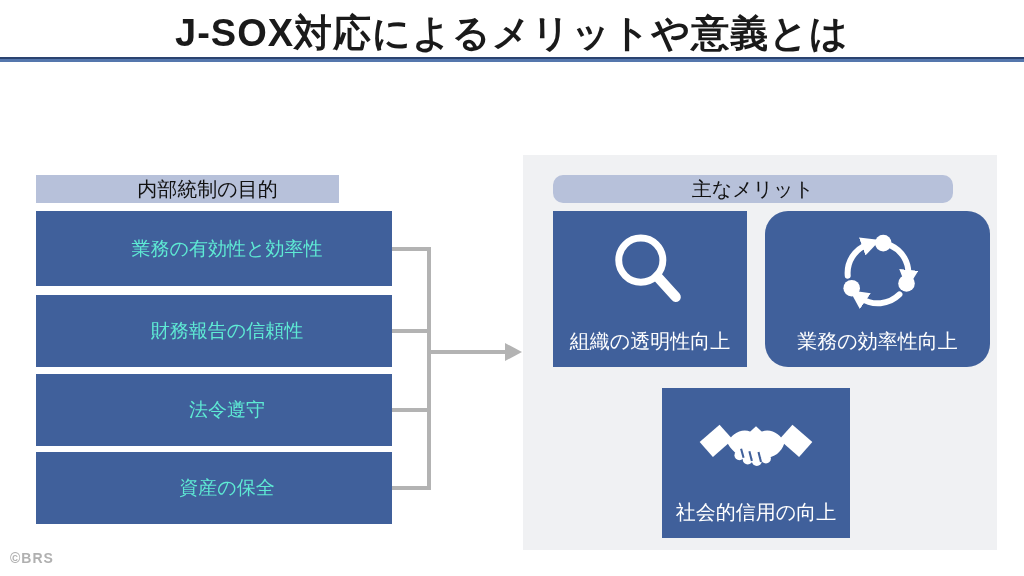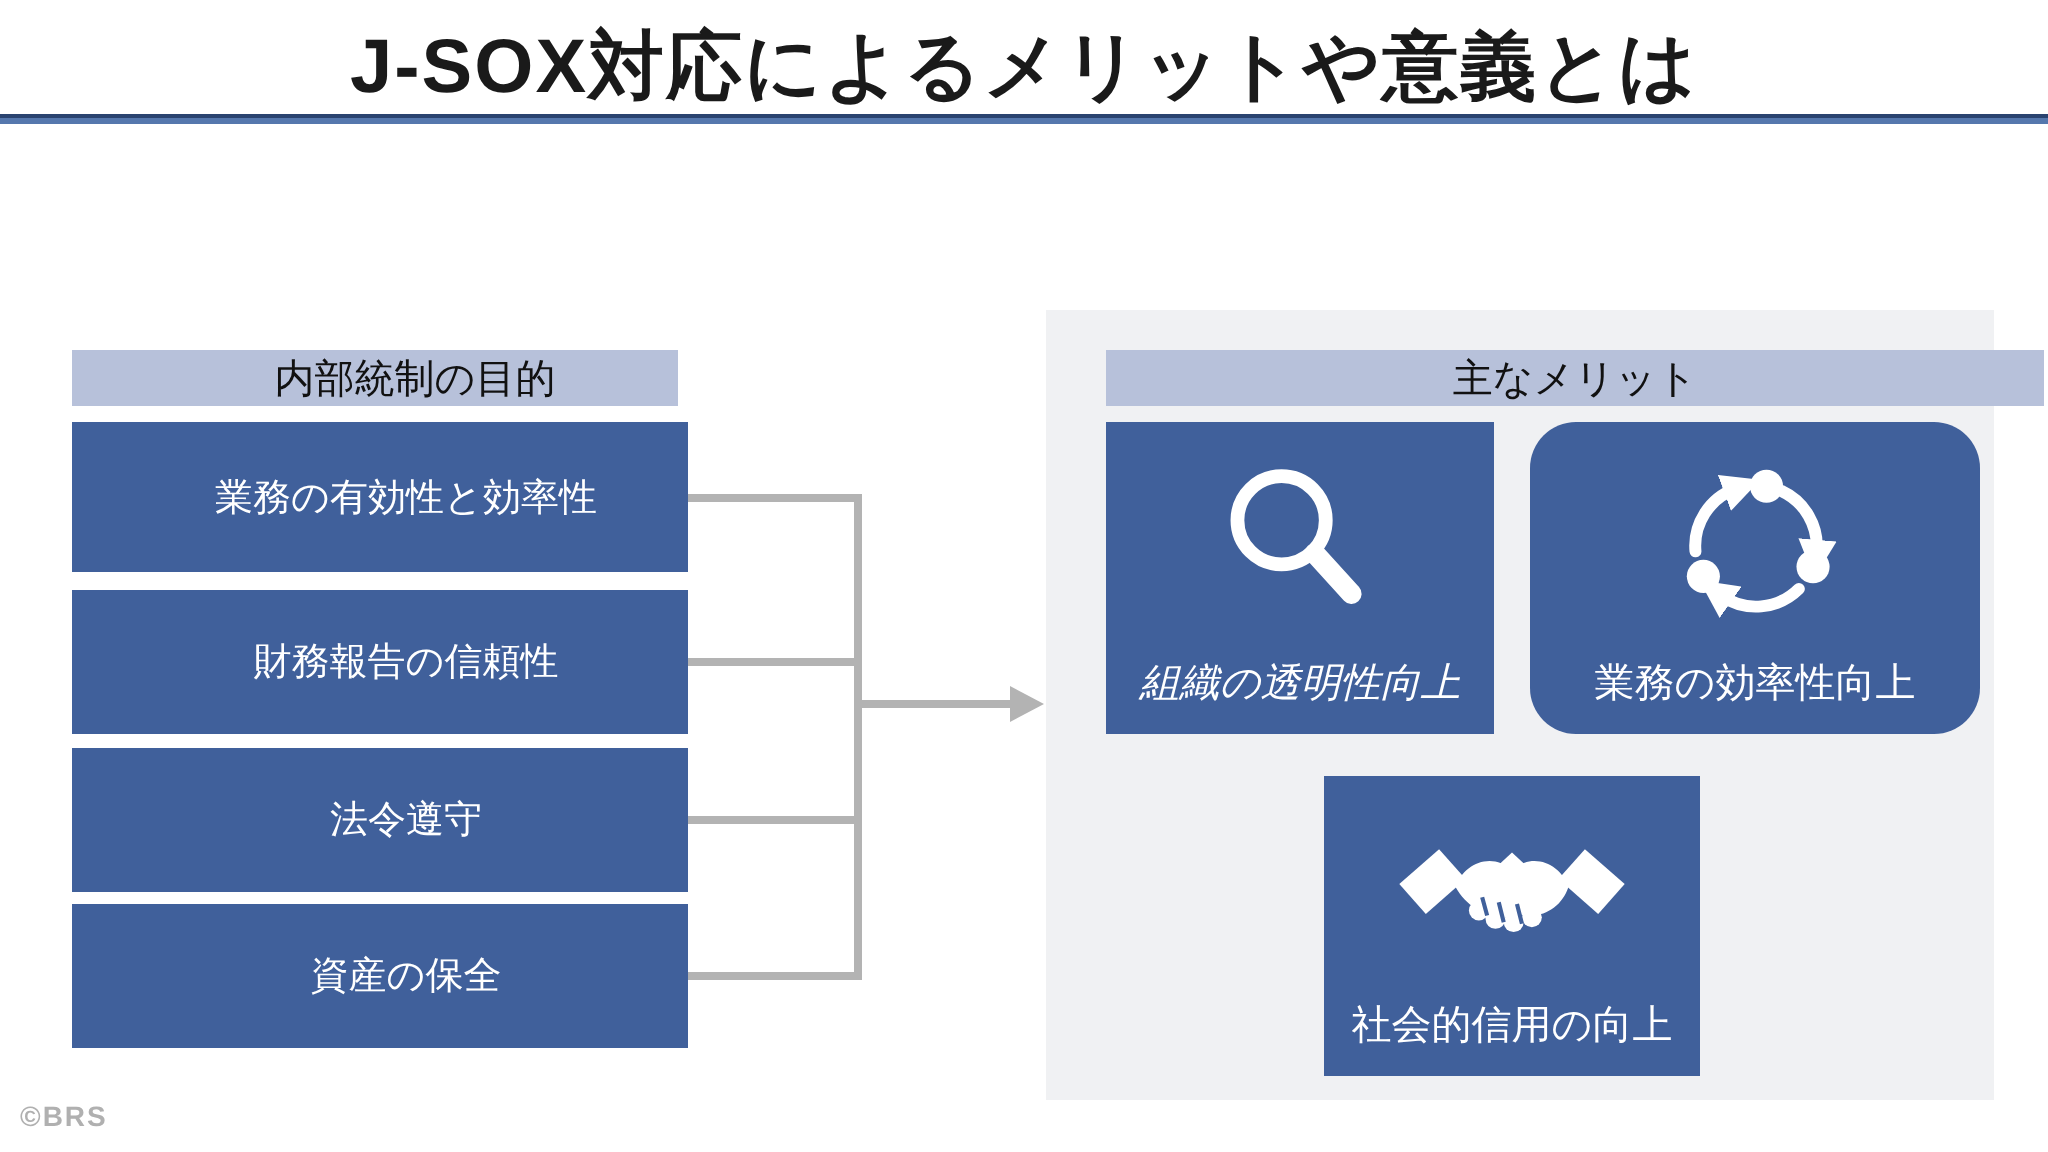--- a/index.html
+++ b/index.html
@@ -18,40 +18,40 @@
     background:var(--divider-blue);border-top:2px solid var(--divider-dark);}
 
   .lede{position:absolute;left:28px;top:70px;width:965px;height:70px;
     background:var(--lede-bg);padding:3px 8px;color:#111;}
   .lede div{font-size:28px;line-height:33px;white-space:nowrap;}
 
   .col-header{position:absolute;height:28px;background:var(--header-blue);
     display:flex;align-items:center;justify-content:center;
     font-size:20px;color:#111;}
   .lp-header{left:36px;top:175px;width:303px;padding-left:40px;}
-  .rp-header{left:553px;top:175px;width:469px;z-index:2;}
+  .rp-header{left:553px;top:175px;width:400px;z-index:2;border-radius:10px;}
 
-  .obox{position:absolute;left:36px;width:308px;background:var(--box-blue);
+  .obox{position:absolute;left:36px;width:356px;background:var(--box-blue);
     display:flex;align-items:center;justify-content:center;
-    color:#ffffff;font-size:19px;z-index:2;padding-left:26px;}
+    color:#5eead4;font-size:19px;z-index:2;padding-left:26px;}
   .obox1{top:211px;height:75px;}
   .obox2{top:295px;height:72px;}
   .obox3{top:374px;height:72px;}
   .obox4{top:452px;height:72px;}
 
   .connectors{position:absolute;left:0;top:0;width:1024px;height:576px;z-index:1;pointer-events:none;}
   .connectors path{stroke:var(--line-gray);stroke-width:4;fill:none;}
   .connectors polygon{fill:var(--line-gray);}
 
   .panel{position:absolute;left:523px;top:155px;width:474px;height:395px;
     background:var(--panel-bg);}
 
   .merit{position:absolute;background:var(--box-blue);display:flex;
     flex-direction:column;z-index:2;}
-  .merit1{left:553px;top:211px;width:194px;height:156px;font-style:italic;}
+  .merit1{left:553px;top:211px;width:194px;height:156px;}
   .merit2{left:765px;top:211px;width:225px;height:156px;border-radius:23px;}
   .merit3{left:662px;top:388px;width:188px;height:150px;}
   .micon{flex:1;display:flex;align-items:center;justify-content:center;padding-top:6px;}
   .micon svg.sq{width:92px;height:92px;}
   .micon svg.wide{width:116px;height:70px;}
   .mlabel{text-align:center;color:#fff;font-size:20px;padding-bottom:12px;white-space:nowrap;}
 
   .footer{position:absolute;left:10px;top:550px;font-size:14px;font-weight:bold;
     color:var(--footer-gray);letter-spacing:1px;}
 </style>

